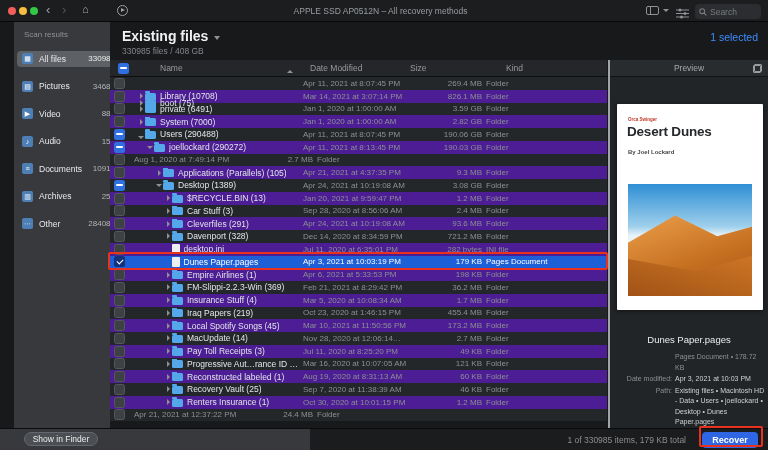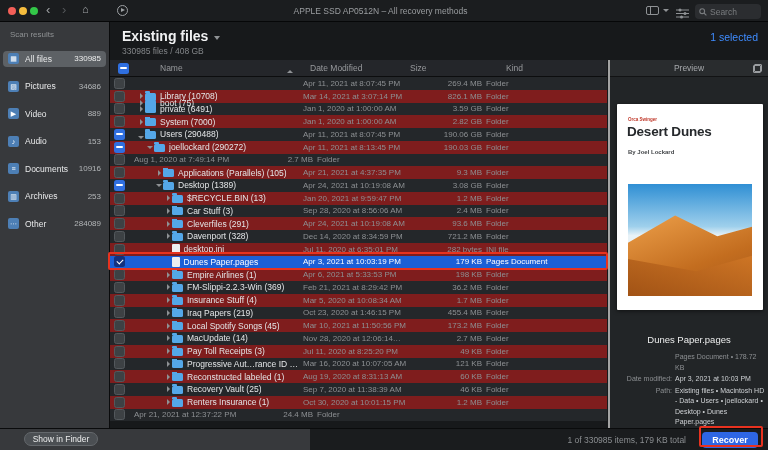--- a/index.html
+++ b/index.html
@@ -19,21 +19,21 @@
   .tb-title { position:absolute; left:50%; transform:translateX(-52%); top:6px; font-size:8.5px; color:#9b9ea1; white-space:nowrap; }
   .view-ic { position:absolute; left:646px; top:6px; width:13px; height:9px; border:1px solid #8f9295; border-radius:2px; }
   .view-ic::before { content:''; position:absolute; left:3px; top:0; width:1px; height:7px; background:#8f9295; }
   .view-chev { position:absolute; left:663px; top:9px; border-top:3.5px solid #8f9295; border-left:3px solid transparent; border-right:3px solid transparent; }
   .filter-ic { position:absolute; left:676px; top:5px; }
   .searchbox { position:absolute; left:695px; top:4px; width:66px; height:15px; background:#2b2d30; border-radius:4px; display:flex; align-items:center; padding:0 4px; gap:3px; }
   .searchbox input { flex:1; min-width:0; background:transparent; border:0; outline:0; font-size:8.5px; color:#c9cbcd; font-family:"Liberation Sans", sans-serif; }
   .searchbox input::placeholder { color:#797c7f; }
 
   
-  .sidebar { position:absolute; left:0; top:22px; width:110px; height:406px; background:#37393c; border-right:1px solid #0a0b0c; }
+  .sidebar { position:absolute; left:14px; top:22px; width:110px; height:406px; background:#37393c; border-right:1px solid #0a0b0c; }
   .sb-header { margin:8px 0 4px 10px; font-size:8px; color:#8f9294; }
   .sb-item { height:15.5px; display:flex; align-items:center; margin:12px 3px; padding:0 5px; border-radius:4px; }
   .sb-item.active { background:var(--sidebar-selection,#5d6165); }
   .sb-icon { flex:none; width:11px; height:11px; background:#4d7fb5; border-radius:2px; color:#fff; font-size:7px; line-height:11px; text-align:center; margin-right:6px; }
   .sb-label { flex:1; font-size:8.5px; color:#e9eaeb; white-space:nowrap; overflow:hidden; }
   .sb-count { font-size:8px; color:#b3b6b8; }
   .sb-item.active .sb-count { color:#eceded; }
 
   
   .content-header { position:absolute; left:110px; top:22px; width:658px; height:38px; background:#17191b; }
@@ -47,21 +47,21 @@
   .thead { height:17px; display:flex; align-items:center; background:#24262a; border-bottom:1px solid #0c0d0e; font-size:8.5px; color:#97999c; }
   .th-cb { width:24px; display:flex; padding-left:4px; }
   .th-name { width:169px; padding-left:26px; position:relative; }
   .sort-caret { position:absolute; right:10px; top:6.5px; border-bottom:3.5px solid #8f9295; border-left:3px solid transparent; border-right:3px solid transparent; }
   .th-date { width:107px; padding-left:7px; }
   .th-size { width:72px; }
   .th-kind { width:125px; padding-left:24px; }
 
   .rows { }
   .trow { height:12.75px; display:flex; align-items:center; background:#24272a; }
-  .trow.alt { background:#7f1d1d; }
+  .trow.alt { background:#4c1d95; }
   .trow.sel { background:var(--selection-blue,#1c5fd6); }
   .cb { flex:none; width:11px; height:11px; border-radius:2.5px; margin:0 9px 0 4px; position:relative; }
   .cb.unchecked { background:#3d4144; border:1px solid #53585c; }
   .cb.mixed { background:#2f6fe0; }
   .cb.mixed::after { content:''; position:absolute; left:2px; right:2px; top:4.5px; height:2px; background:#fff; border-radius:1px; }
   .cb.checked { background:#14317e; }
   .cb.checked::after { content:''; position:absolute; left:2.5px; top:2.5px; width:5px; height:3px; border-left:1.5px solid #fff; border-bottom:1.5px solid #fff; transform:rotate(-45deg); }
   .cell { white-space:nowrap; overflow:hidden; }
   .c-name { width:169px; display:flex; align-items:center; font-size:8.5px; color:#e3e5e7; }
   .chev { flex:none; width:8px; display:flex; align-items:center; justify-content:center; }

